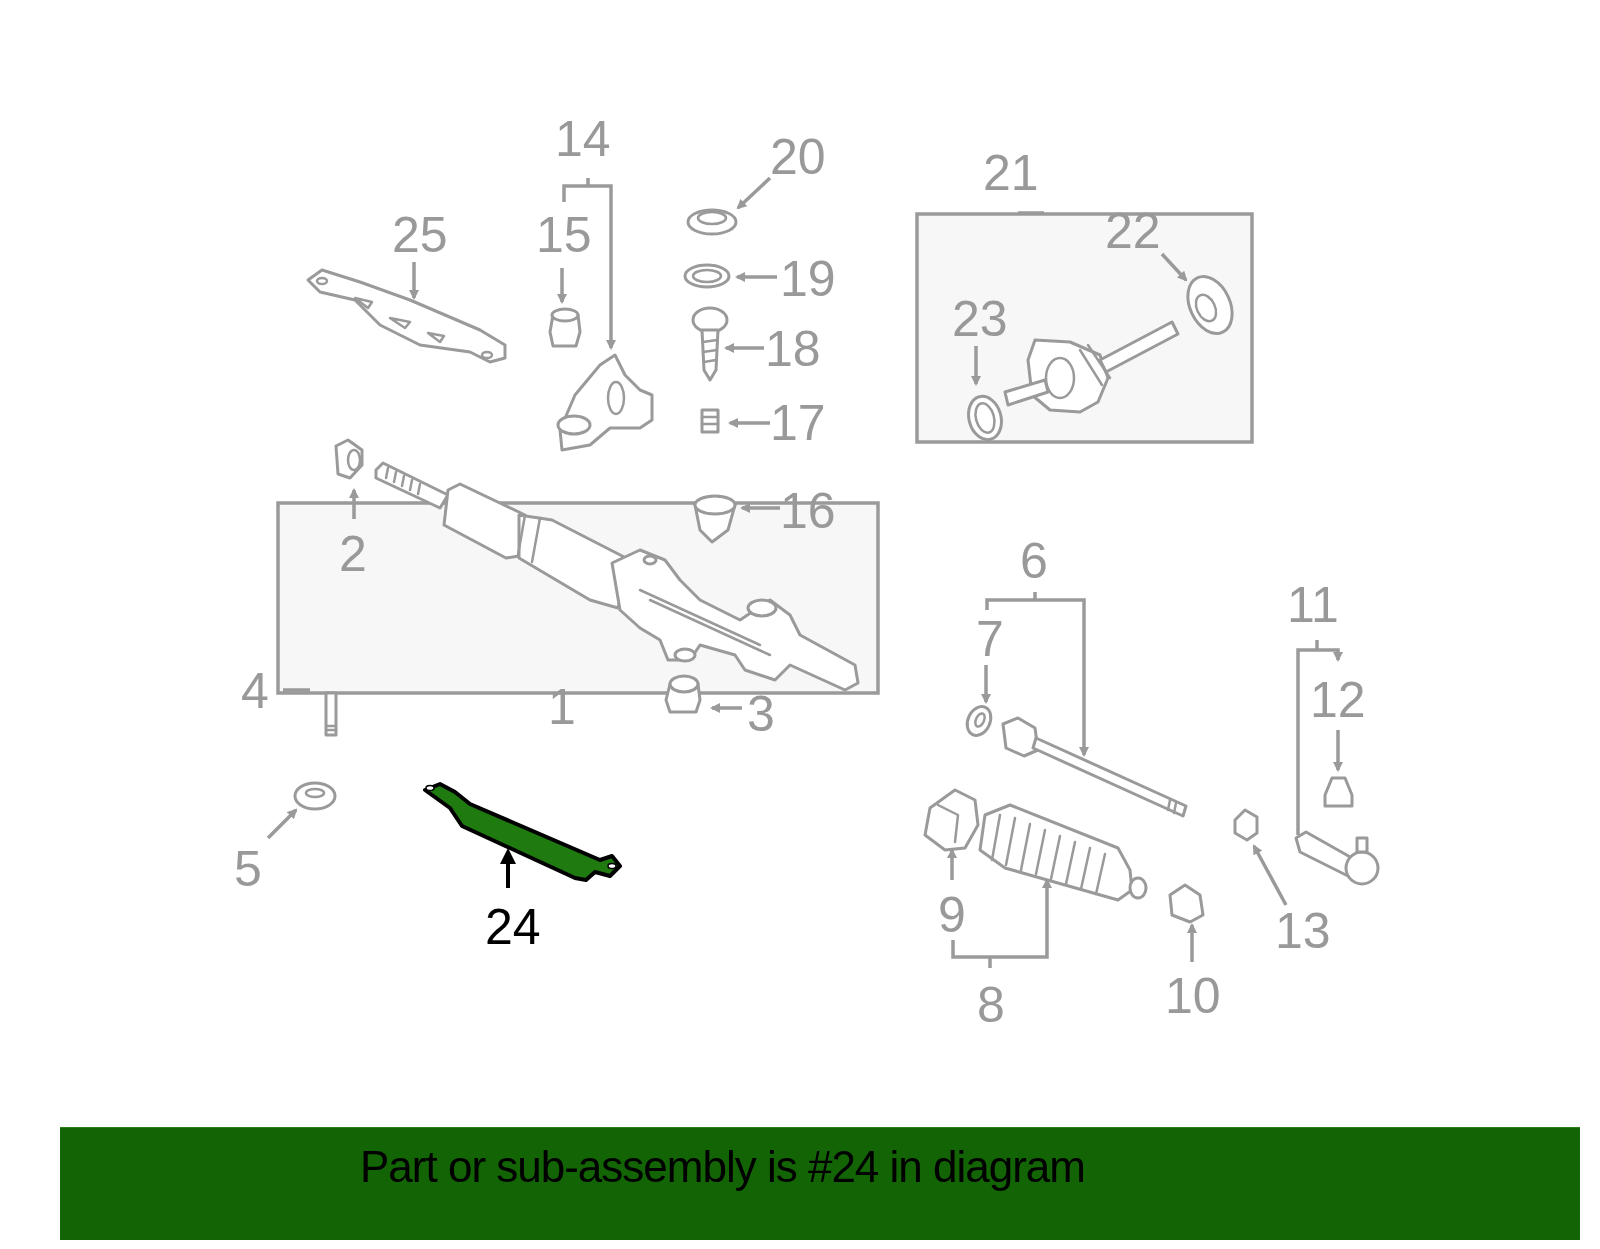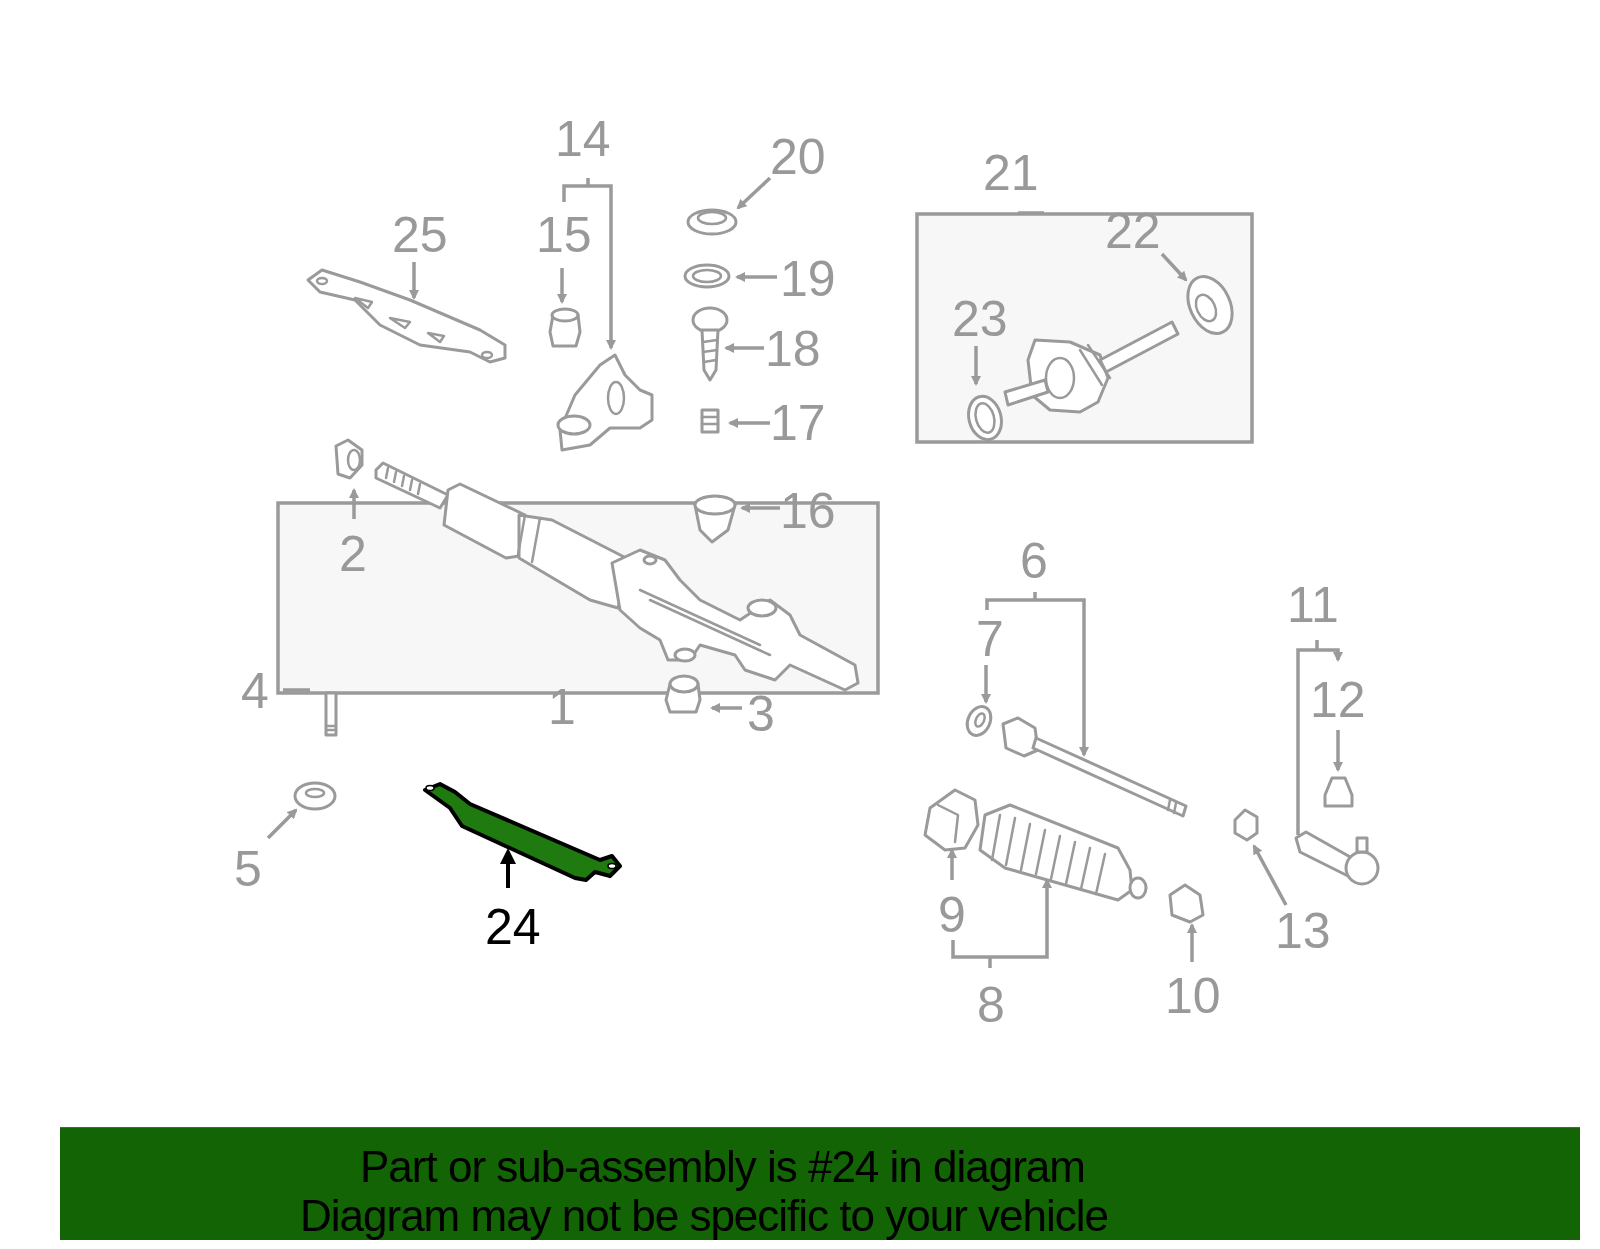--- a/index.html
+++ b/index.html
@@ -225,14 +225,13 @@
   <text class="callout" x="770" y="174">20</text>
   <text class="callout" x="983" y="190">21</text>
   <text class="callout" x="1105" y="248">22</text>
   <text class="callout" x="952" y="336">23</text>
   <text class="callout-hl" x="485" y="944">24</text>
   <text class="callout" x="392" y="252">25</text>
 </svg>
 
 <div id="banner">
   <div class="line l1">Part or sub-assembly is #24 in diagram</div>
-  <div class="line l2">Diagram may not be specific to your vehicle</div>
 </div>
 
 </body></html>

